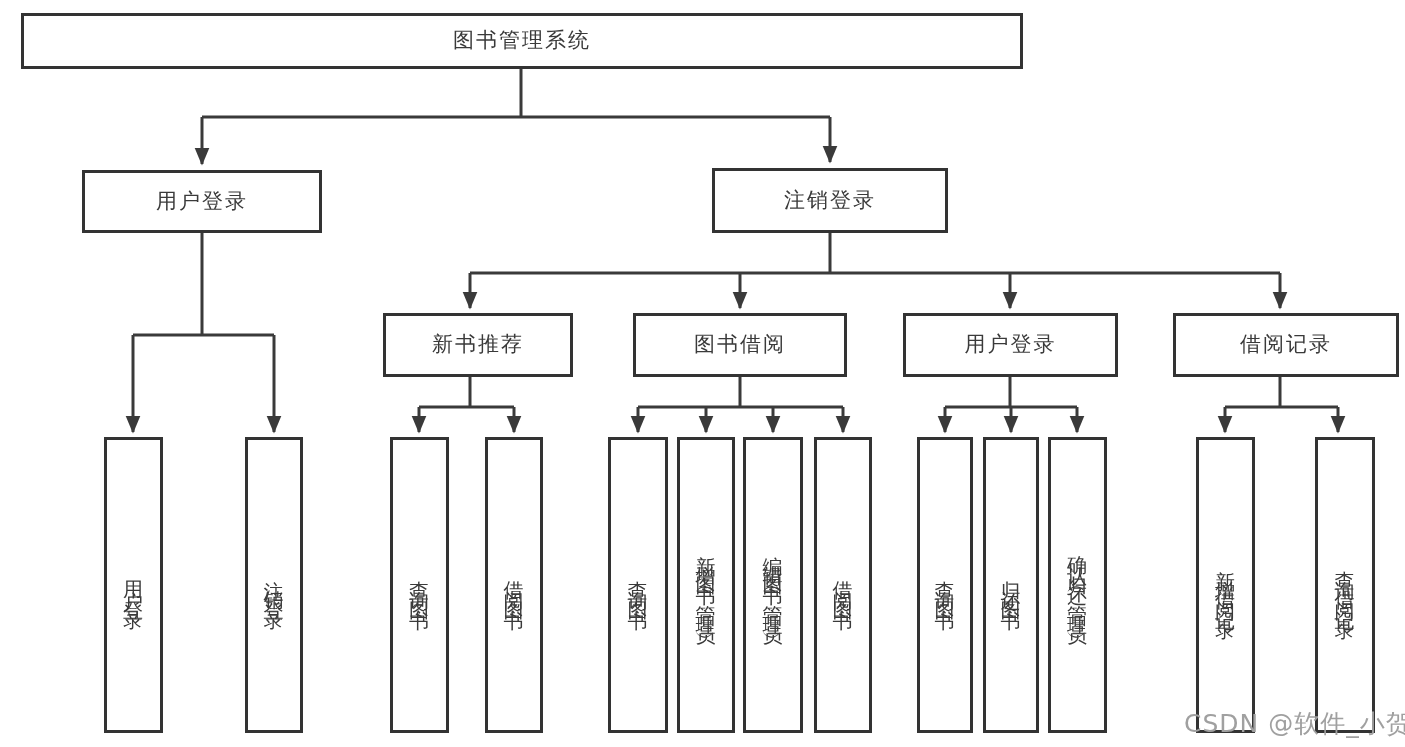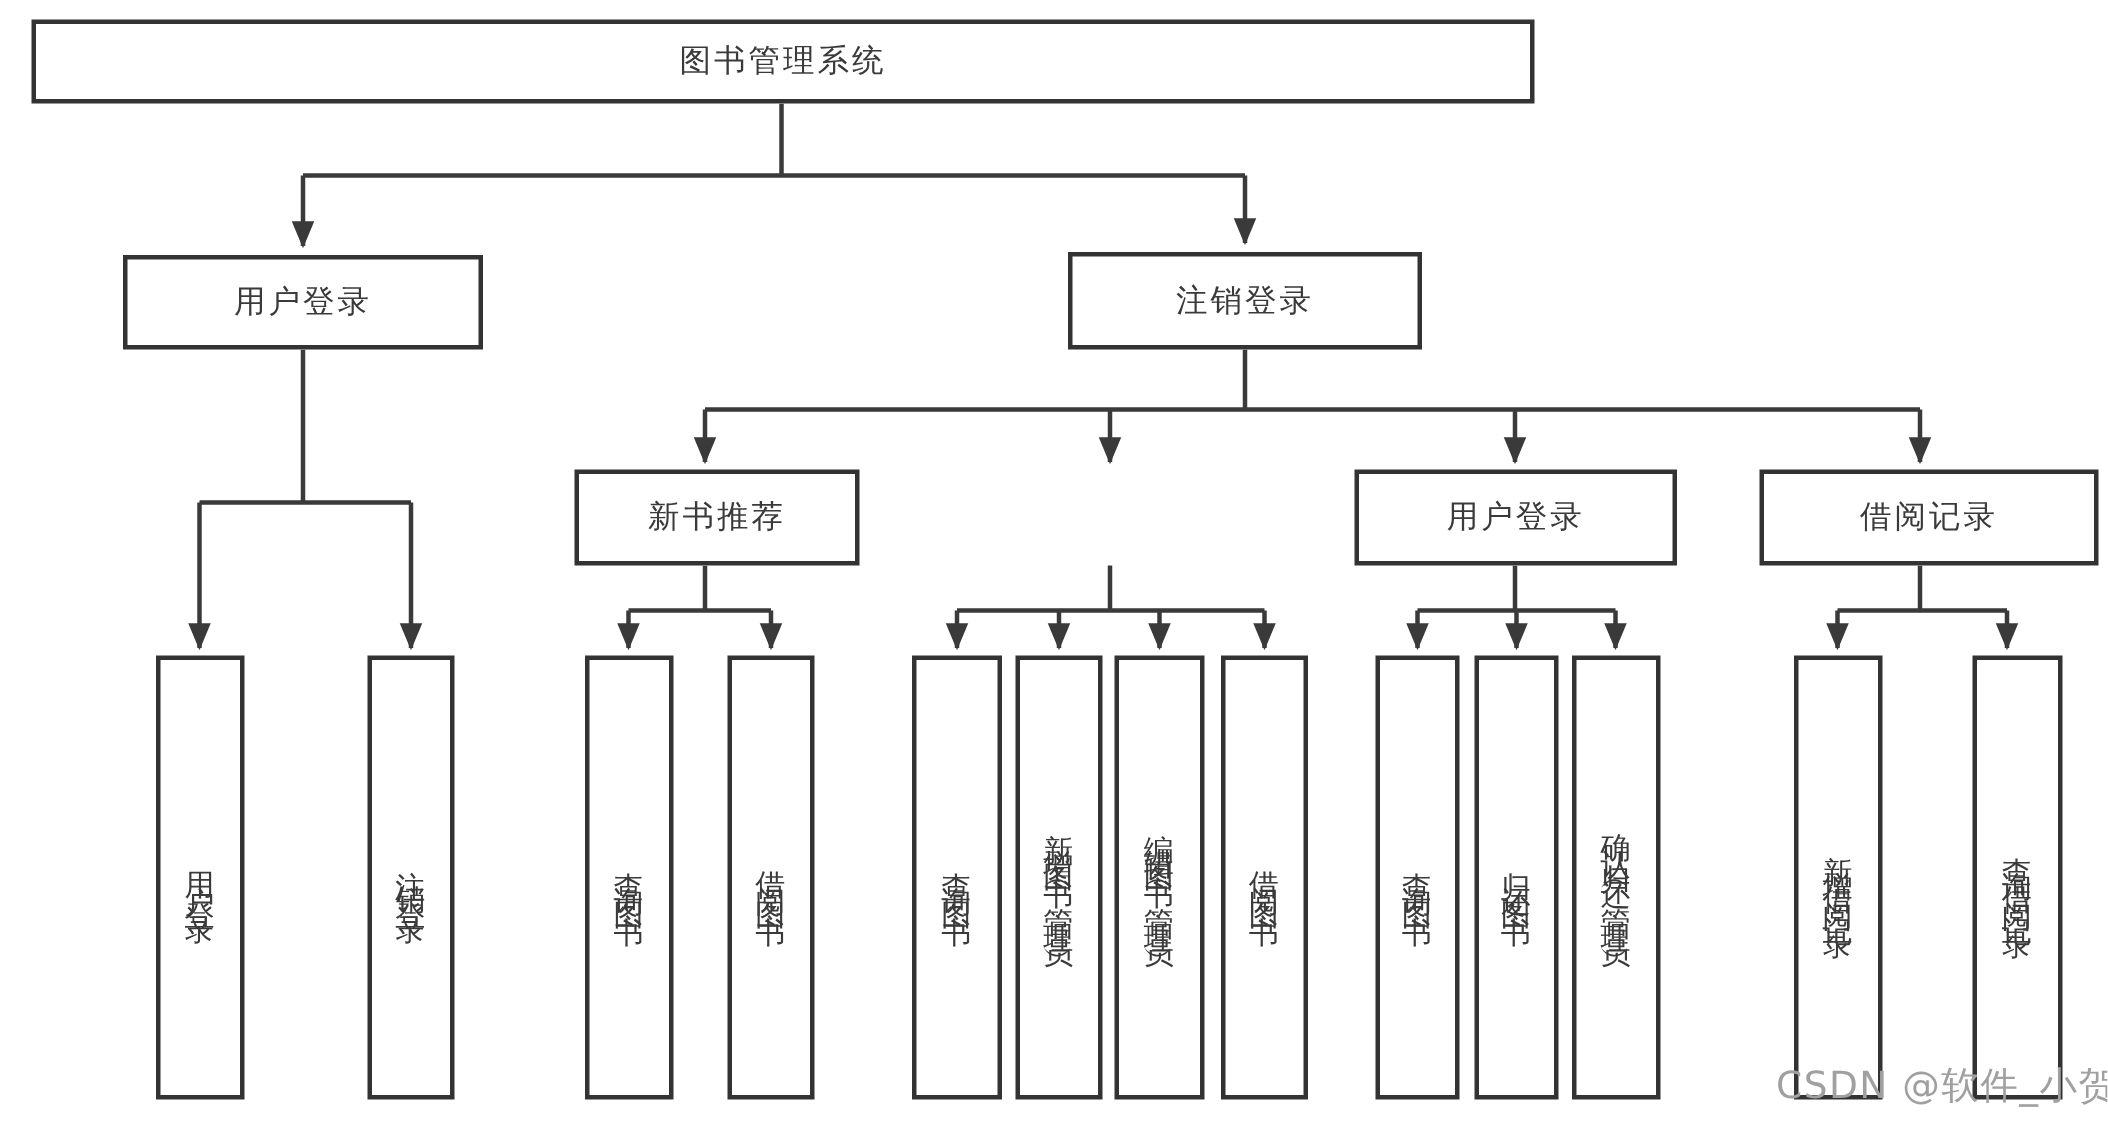--- a/index.html
+++ b/index.html
@@ -94,20 +94,23 @@
   <div class="box hbox" style="left:82px;top:170px;width:240px;height:63px">
     <span>用户登录</span>
   </div>
   <div class="box hbox" style="left:712px;top:168px;width:236px;height:65px">
     <span>注销登录</span>
   </div>
 
   <div class="box hbox" style="left:383px;top:313px;width:190px;height:64px">
     <span>新书推荐</span>
   </div>
+  <div class="box hbox" style="left:633px;top:313px;width:214px;height:64px">
+    <span>图书借阅</span>
+  </div>
   <div class="box hbox" style="left:903px;top:313px;width:215px;height:64px">
     <span>用户登录</span>
   </div>
   <div class="box hbox" style="left:1173px;top:313px;width:226px;height:64px">
     <span>借阅记录</span>
   </div>
 
   <div class="box vbox" style="left:104px;top:437px;width:59px;height:296px">
     <span>用户登录</span>
   </div>

